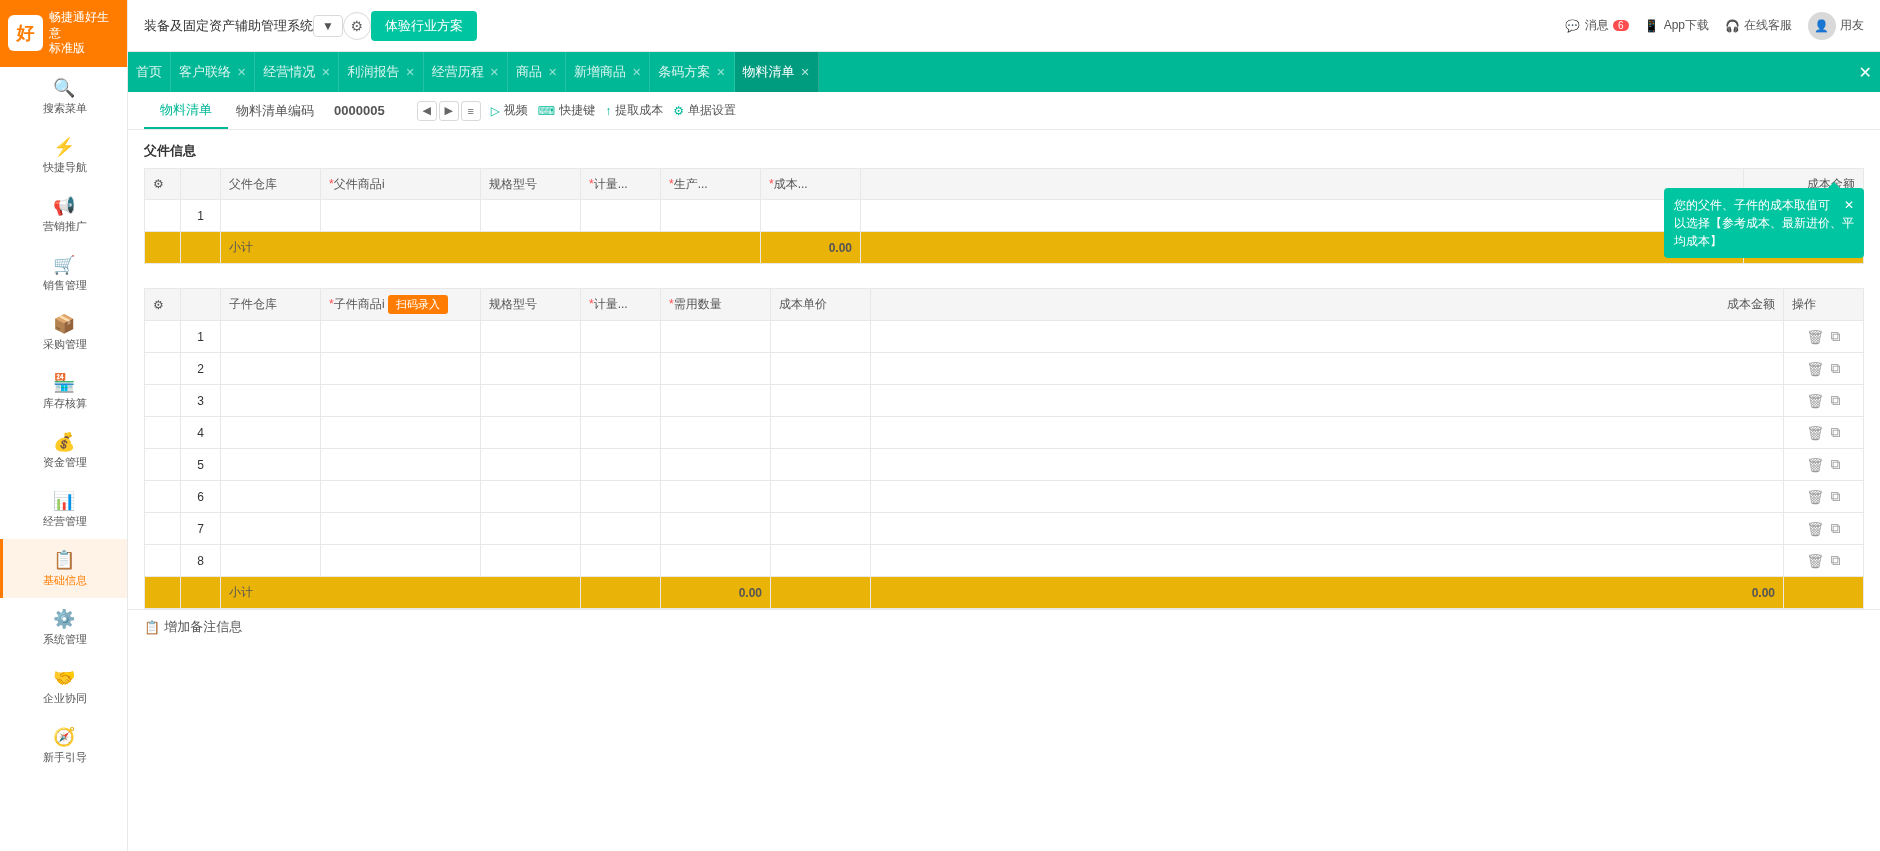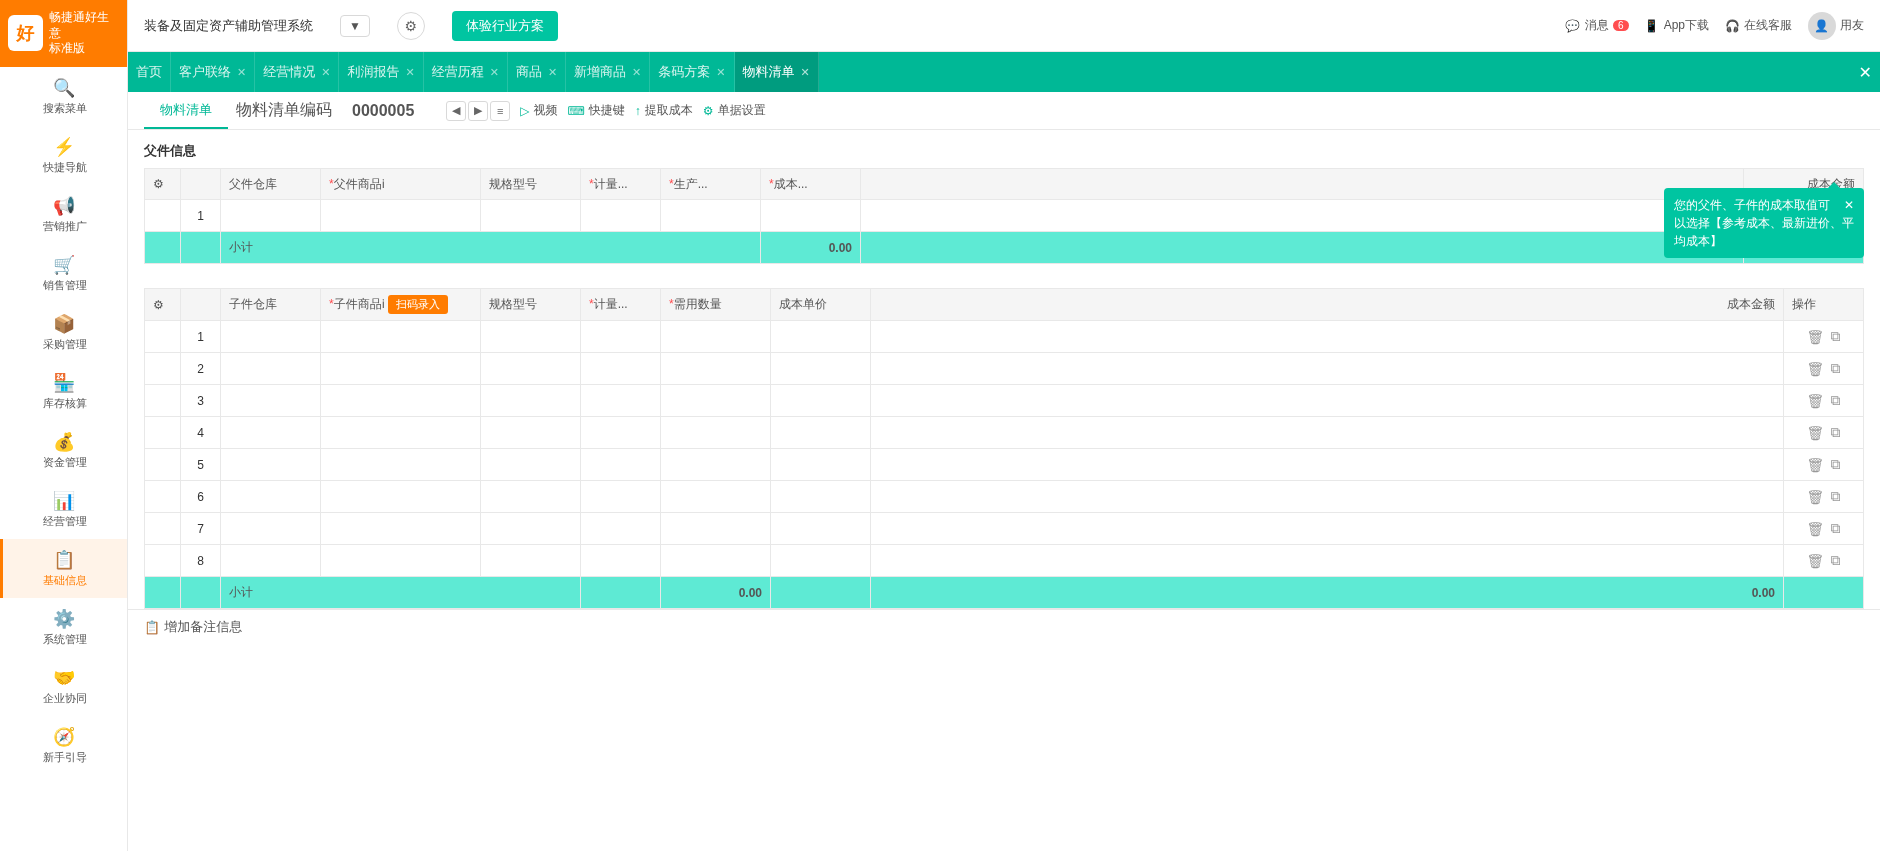--- a/index.html
+++ b/index.html
@@ -76,21 +76,21 @@
       display: flex;
       align-items: center;
       justify-content: space-between;
       padding: 0 16px;
       border-bottom: 1px solid #e8e8e8;
       flex-shrink: 0;
     }
     .top-header-left {
       display: flex;
       align-items: center;
-      gap: 27px;
+      gap: 0;
     }
     .system-title { font-size: 13px; color: #333; }
     .dropdown-btn {
       border: 1px solid #d9d9d9;
       border-radius: 4px;
       padding: 3px 8px;
       font-size: 12px;
       color: #555;
       cursor: pointer;
       display: flex;
@@ -256,21 +256,21 @@
       font-weight: normal;
     }
     .data-table th .required { color: #ff4d4f; }
     .data-table td {
       border: 1px solid #e8e8e8;
       padding: 4px 8px;
       color: #333;
       height: 32px;
     }
     .subtotal-row td {
-      background: #5eead4;
+      background: #eab308;
       font-weight: normal;
       color: #555;
     }
     .col-row-num { width: 40px; text-align: center; }
     .col-settings { width: 36px; text-align: center; }
     .col-warehouse { width: 100px; }
     .col-product { width: 160px; }
     .col-spec { width: 100px; }
     .col-unit { width: 80px; }
     .col-production { width: 100px; }
@@ -498,21 +498,21 @@
       <span style="cursor:pointer;">✕</span>
     </div>
   </div>
 
   <div class="content-area">
 
     <div class="sub-tab-bar">
       <div class="sub-tab active">
         <span>物料清单</span>
       </div>
-      <div style="display:flex; align-items:center; padding: 0 8px; color:#555; font-size:16px;">
+      <div style="display:flex; align-items:center; padding: 0 8px; color:#555; font-size:13px;">
         <span>物料清单编码</span>
         <span style="margin-left:20px; font-weight:bold;">0000005</span>
       </div>
       <div class="toolbar-actions">
         <div class="nav-arrows">
           <div class="nav-arrow">◀</div>
           <div class="nav-arrow">▶</div>
           <div class="nav-arrow">≡</div>
         </div>
         <div class="toolbar-btn">

